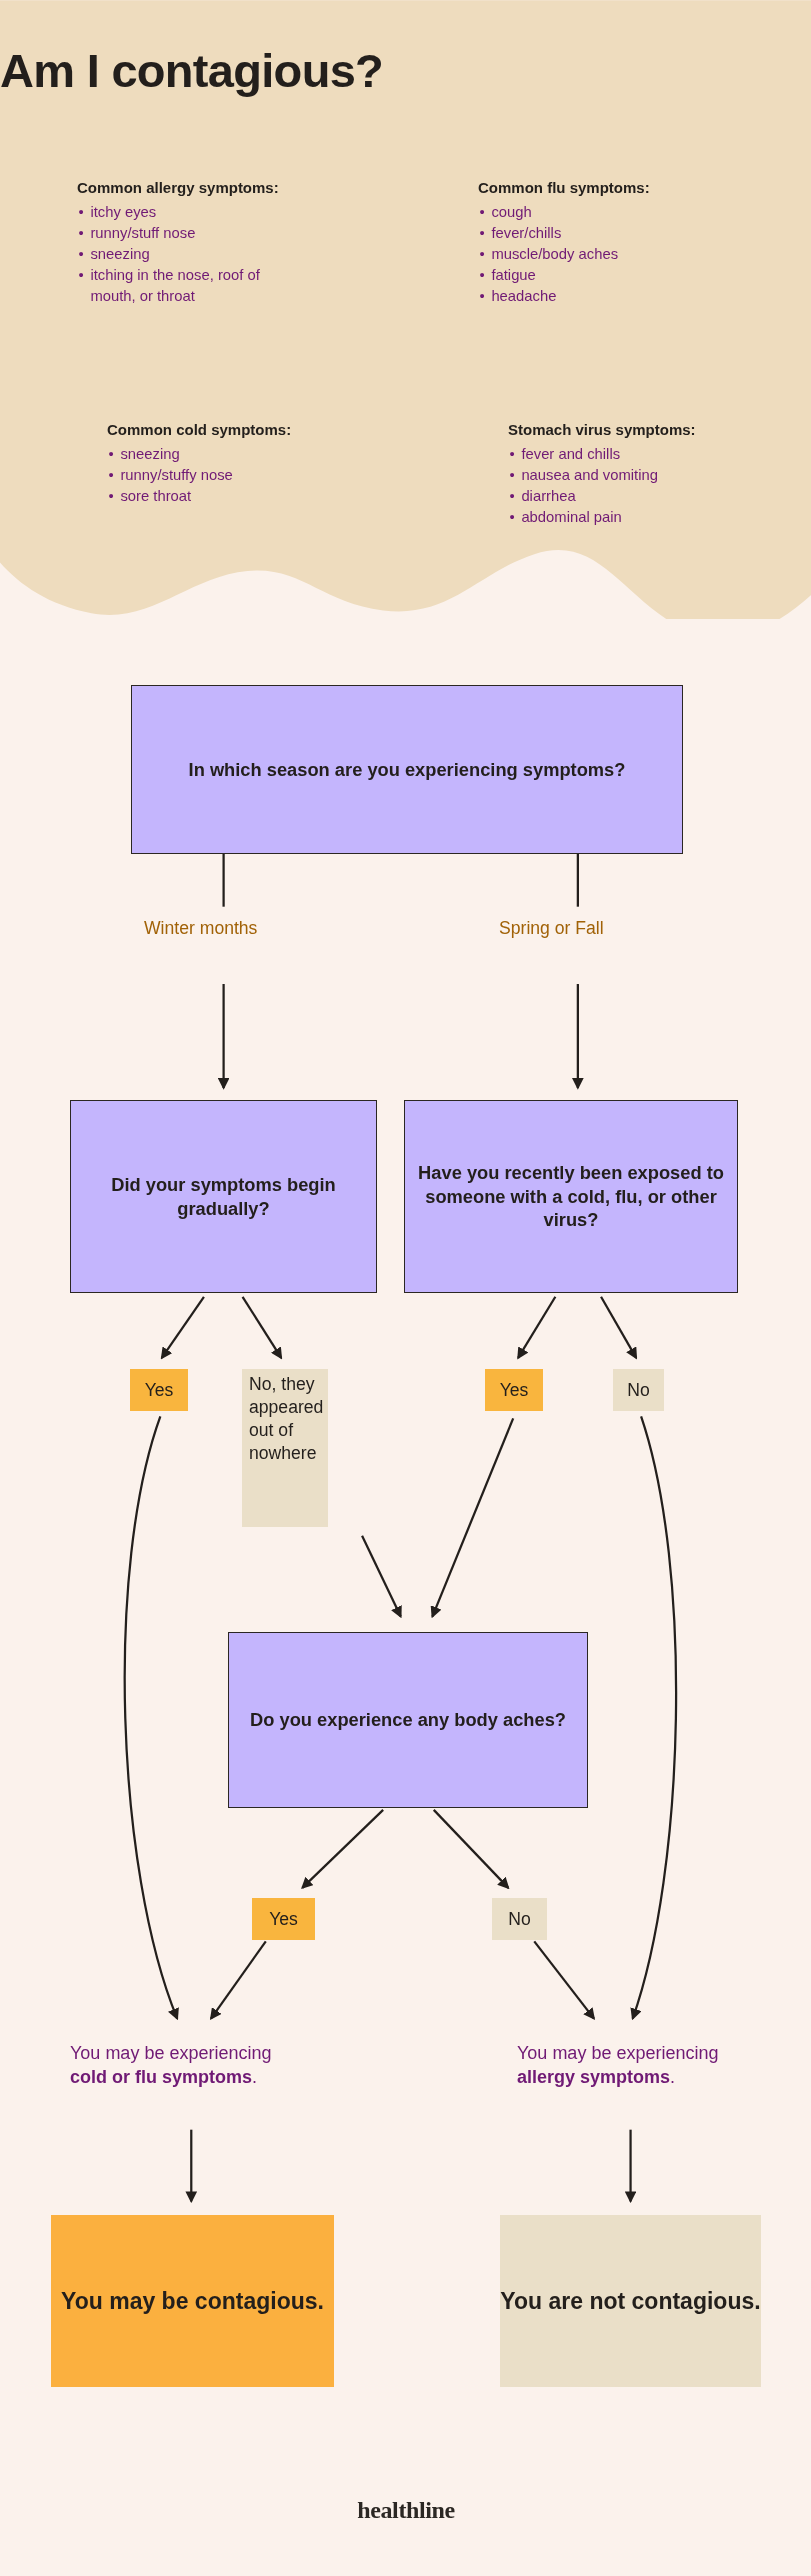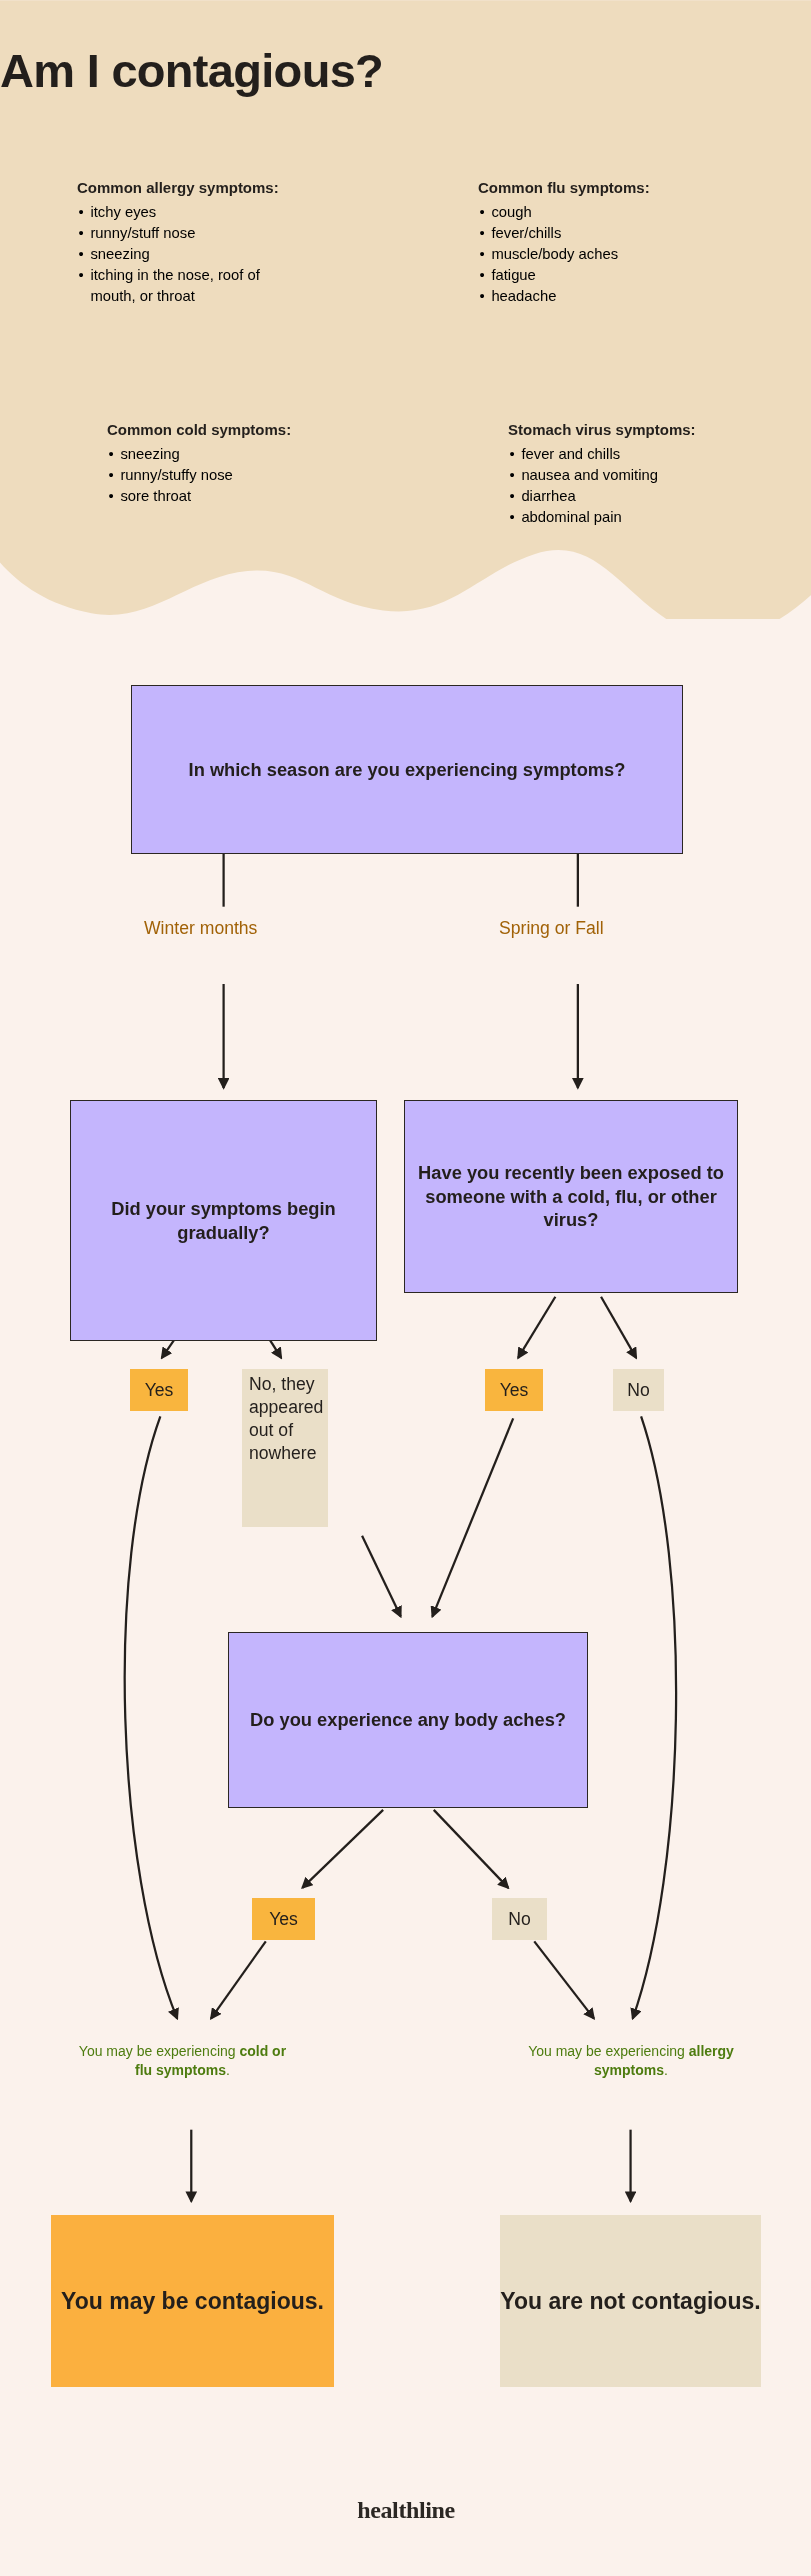--- a/index.html
+++ b/index.html
@@ -34,21 +34,21 @@
   .col-left  { left:77px; }
   .col-right { left:478px; }
   .row-a { top:0px; }
   .row-b { top:242px;margin-left:30px; }
 
   .sym-head {
     font-size:15px; font-weight:bold; margin-bottom:5.6px; color:#231f1c;
   }
   .sym-list { list-style:none; }
   .sym-list li {
-    font-size:14.8px; line-height:21px; color:#000000;
+    font-size:14.8px; line-height:21px; color:#701a75;
     padding-left:13.4px; position:relative;
   }
   .sym-list li::before {
     content:"•"; position:absolute; left:1.4px; top:0;
   }
 
   
   #flow { position:absolute; left:0; top:0; width:812px; height:2576px; }
   #flow-svg { position:absolute; left:0; top:0; }
 
@@ -60,21 +60,21 @@
   .qbox {
     border:1.8px solid #2b2723;
     background:#c4b5fd;
     font-weight:bold;
     color:#231f1c;
     line-height:1.3;
   }
   .qbox span { display:block; padding:0 11.2px; }
 
   #q-season    { left:131px; top:685px;  width:552px;  height:169px; font-size:18.3px; }
-  #q-gradual   { left:70px; top:1100px; width:307px;  height:241px; font-size:18.3px; }
+  #q-gradual   { left:70px; top:1100px; width:307px;  height:193px; font-size:18.3px; }
   #q-exposed   { left:404px; top:1100px; width:334px;  height:193px; font-size:18.3px; }
   #q-aches     { left:228px; top:1632px; width:360px;  height:176px; font-size:18.3px; }
 
   .branch-label {
     position:absolute; text-align:left; font-size:17.6px;
     line-height:1.32; color:#a16207;
   }
   #lbl-winter { left:144px; top:917px; width:162px; }
   #lbl-spring { left:499px; top:917px; width:162px; }
 
@@ -87,22 +87,22 @@
   .chip-no  { background:#EADFC8; }
 
   #chip-yes-1 { left:130px;  top:1369px; width:58px;  height:42px; }
   #chip-no-1  { left:242px;  top:1369px; width:86px; height:158px; padding:4.2px 7px; align-items:flex-start; justify-content:flex-start; text-align:left; }
   #chip-yes-2 { left:485px;  top:1369px; width:58px;  height:42px; }
   #chip-no-2  { left:613px;  top:1369px; width:51px;  height:42px; }
   #chip-yes-3 { left:252px;  top:1898px; width:63px;  height:42px; }
   #chip-no-3  { left:492px;  top:1898px; width:55px;  height:42px; }
 
   .outcome-text {
-    position:absolute; text-align:center; font-size:14px; line-height:1.33;
-    color:#4d7c0f;
+    position:absolute; text-align:left; font-size:18px; line-height:1.33;
+    color:#701a75;
   }
   .outcome-text b { font-weight:bold; }
   #out-coldflu { left:70px; top:2042px; width:225px; }
   #out-allergy { left:517px; top:2042px; width:228px; }
 
   .result-box {
     position:absolute;
     display:flex; align-items:center; justify-content:center;
     text-align:left; font-weight:bold; font-size:23px; line-height:1.25;
     color:#231f1c;

